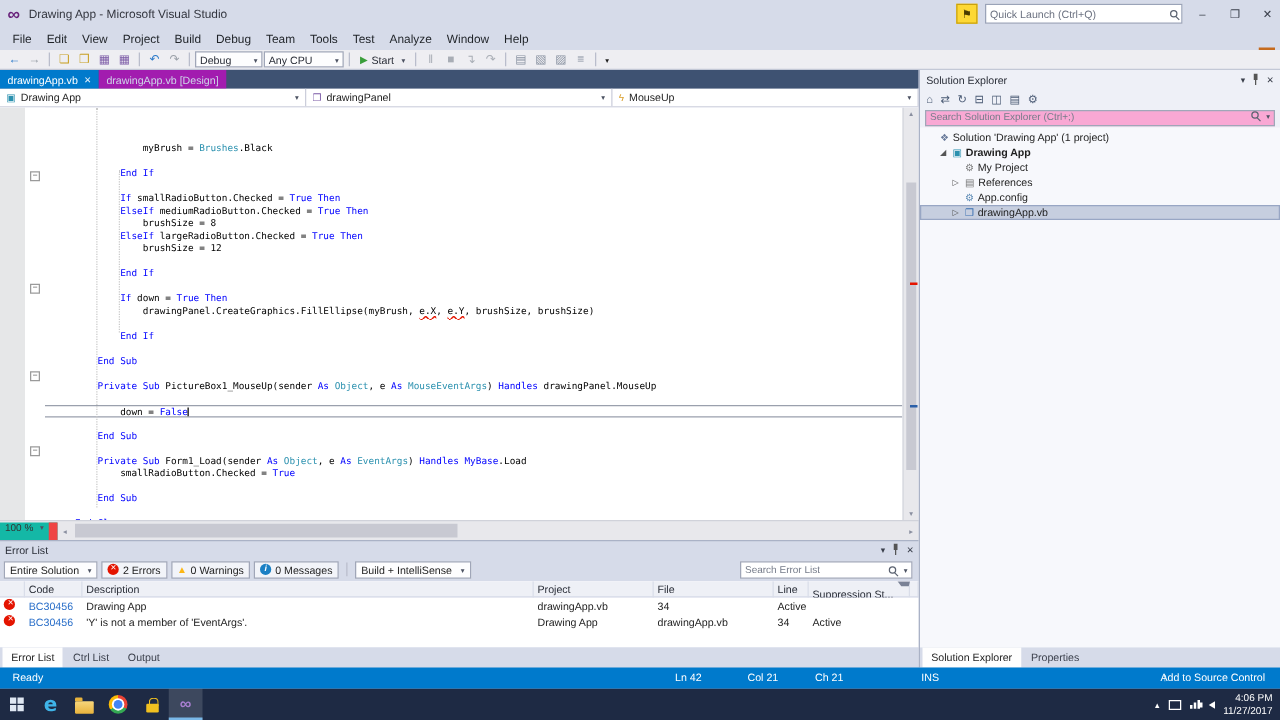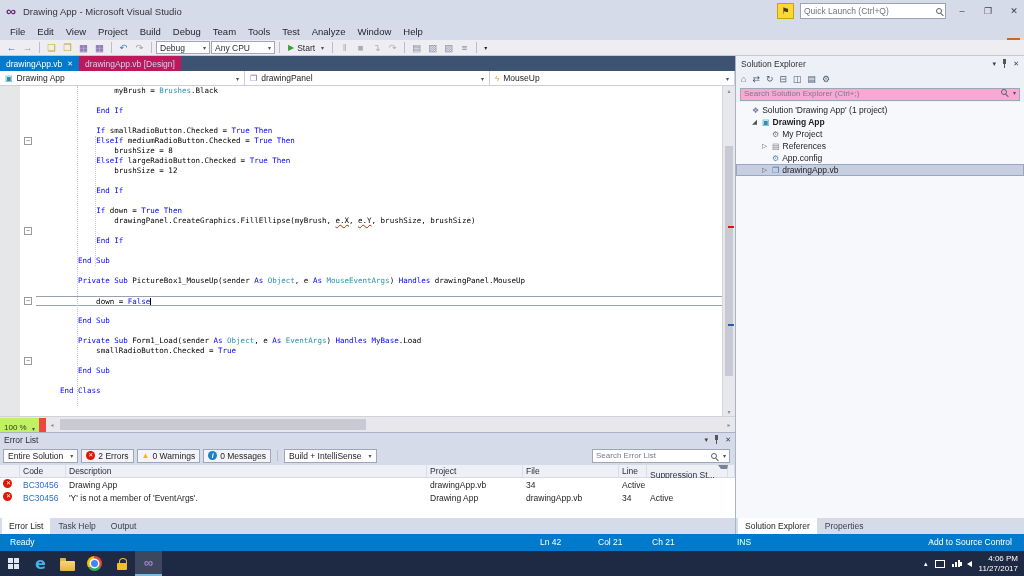--- a/index.html
+++ b/index.html
@@ -5,21 +5,21 @@
   *{margin:0;padding:0;box-sizing:border-box}
   html,body{width:1024px;height:576px;overflow:hidden}
   body{font-family:"Liberation Sans",sans-serif;font-size:9.5px;color:#1e1e1e;background:#d6dbe9;position:relative}
   .abs{position:absolute}
   
   #titlebar{left:0;top:0;width:1024px;height:22px;background:#d6dbe9;display:flex;align-items:center}
   .vs-logo{color:#68217a;font-size:14px;font-weight:bold;margin:0 7px 0 6px}
   .title-text{font-size:9.5px;color:#33363f}
   #title-right{position:absolute;right:0;top:0;height:22px;display:flex;align-items:center;gap:6px}
   .flag-btn{width:17px;height:16px;background:#fdd835;border:1px solid #c9a10e;display:flex;align-items:center;justify-content:center;font-size:9px;color:#4a3b00}
-  .ql-box{width:146px;height:16px;background:#fff;border:1px solid #9aa3b8;display:flex;align-items:center;padding:0 3px}
+  .ql-box{width:158px;height:16px;background:#fff;border:1px solid #9aa3b8;display:flex;align-items:center;padding:0 3px}
   .ql-box input{border:0;outline:0;flex:1;font:8.5px "Liberation Sans",sans-serif;color:#333;background:transparent}
   .ql-box input::placeholder{color:#6d7382}
   .mag{width:6px;height:6px;border:1px solid #5a6270;border-radius:50%;position:relative;display:inline-block;flex:none}
   .mag::after{content:"";position:absolute;width:4px;height:1px;background:#5a6270;transform:rotate(45deg);right:-3px;bottom:-2px}
   .win-btn{width:20px;height:18px;display:flex;align-items:center;justify-content:center;font-size:9px;color:#3a3f4b}
   
   #menubar{left:0;top:22px;width:1024px;height:18px;display:flex;align-items:center;padding-left:4px;background:#d6dbe9}
   .menu-item{padding:2px 6px;color:#1e2227}
   #menu-right{position:absolute;right:4px;top:13px;height:18px;display:flex;align-items:center;gap:5px}
   .user-name{font-size:8.5px;color:#2c3038}
@@ -32,21 +32,21 @@
   .tb-dd .lbl{flex:1}
   .tb-chev{font-size:6px;color:#4c5262;margin-left:3px}
   .tb-start{display:flex;align-items:center;gap:3px;padding:0 4px;height:14px;font-size:8.5px;color:#2a2e38}
   .start-glyph{color:#3a9e3a;font-size:8px}
   .tb-overflow{font-size:6px;color:#5a market6170;padding:0 3px}
   
   #leftcol{left:0;top:56px;width:735px;height:478px;display:flex;flex-direction:column}
   #rightcol{left:735px;top:56px;width:289px;height:478px;background:#eef0f7;border-left:1px solid #aab2c6;display:flex;flex-direction:column}
   
   #docwell{height:15px;background:#3e5272;display:flex;align-items:stretch;flex:none}
-  .dtab{display:flex;align-items:center;gap:5px;padding:0 6px;font-size:8.5px;color:#cdd6e8;background:#be185d}
+  .dtab{display:flex;align-items:center;gap:5px;padding:0 6px;font-size:8.5px;color:#cdd6e8;background:#a21caf}
   .dtab.active{background:#007acc;color:#fff}
   .dtab .tclose{font-size:7px;color:#e8f2fb}
   
   #navbar{height:15px;background:#fff;border-bottom:1px solid #cccedb;display:flex;flex:none}
   .nav-dd{flex:1;display:flex;align-items:center;gap:4px;border-right:1px solid #cccedb;padding:0 5px;font-size:8.5px;color:#1e1e1e}
   .nav-ico{font-size:8px}
   .nav-chev{margin-left:auto;font-size:6px;color:#4c5262}
   
   #editor{height:330px;background:#fff;display:flex;flex:none;position:relative;overflow:hidden}
   #gutter{width:20px;background:#e6e7e8;flex:none}
@@ -62,21 +62,21 @@
   .tk-e{color:#000;text-decoration:underline wavy #e51400 1px;text-underline-offset:1px;text-decoration-skip-ink:none}
   .indent-guide{position:absolute;width:0;border-left:1px dotted #c9c9c9}
   #vscroll{width:13px;background:#e8e8ec;border-left:1px solid #d4d6dd;flex:none;position:relative;font-size:6px;color:#8a8fa0;text-align:center}
   .vthumb{position:absolute;left:2px;right:2px;top:60px;height:230px;background:#c8c9d2}
   .vmark-red{position:absolute;right:1px;width:6px;height:2px;background:#e51400;top:140px}
   .vmark-blue{position:absolute;right:1px;width:6px;height:2px;background:#2a5fa8;top:238px}
   .sarrow-up{position:absolute;top:1px;left:0;right:0}
   .sarrow-dn{position:absolute;bottom:1px;left:0;right:0}
   
   #zoomrow{height:16px;background:#e8e8ec;border-top:1px solid #d0d2da;display:flex;align-items:center;flex:none;font-size:8px;color:#333}
-  .zoom-dd{width:46px;height:14px;background:#bef264;border-right:7px solid #ef4444;display:flex;align-items:flex-end;justify-content:space-between;padding:0 4px}
+  .zoom-dd{width:46px;height:14px;background:#14b8a6;border-right:7px solid #ef4444;display:flex;align-items:flex-start;justify-content:space-between;padding:0 4px}
   .harrow{width:12px;text-align:center;font-size:6px;color:#8a8fa0}
   #htrack{flex:1;position:relative;height:100%}
   .hthumb{position:absolute;left:2px;top:2px;height:11px;width:46%;background:#c8c9d2}
   
   #errorpanel{height:86px;background:#d6dbe9;border-top:1px solid #aab2c6;display:flex;flex-direction:column;flex:none}
   #el-title{height:13px;display:flex;align-items:center;padding:0 4px;font-size:8.5px;color:#2a2e38}
   .tw-icons{margin-left:auto;display:flex;align-items:center;gap:5px;font-size:7px;color:#3a3f4b}
   .pin{display:inline-block;width:7px;height:9px;position:relative}
   .pin::before{content:"";position:absolute;left:2px;top:0;width:3px;height:5px;background:#555}
   .pin::after{content:"";position:absolute;left:3px;top:5px;width:1px;height:4px;background:#555}
@@ -252,21 +252,21 @@
     <div id="gutter"></div>
     <div id="folds">
         <div class="fold-box" style="top: 51px;">−</div>
         <div class="fold-box" style="top: 141px;">−</div>
         <div class="fold-box" style="top: 211px;">−</div>
         <div class="fold-box" style="top: 271px;">−</div>
       </div>
     <div id="code">
       <div class="indent-guide" style="left:41px;top:0;height:320px"></div>
       <div class="indent-guide" style="left:59px;top:50px;height:130px"></div>
-        <div class="line" style="padding-left: 24px;"><span class="tk-p">            myBrush = </span><span class="tk-t">Brushes</span><span class="tk-p">.Black</span></div>
+        <div class="line" style="padding-left: 24px; margin-top: 28px;"><span class="tk-p">            myBrush = </span><span class="tk-t">Brushes</span><span class="tk-p">.Black</span></div>
         <div class="line" style="padding-left: 24px;"></div>
         <div class="line" style="padding-left: 24px;"><span class="tk-p">        </span><span class="tk-k">End If</span></div>
         <div class="line" style="padding-left: 24px;"></div>
         <div class="line" style="padding-left: 24px;"><span class="tk-p">        </span><span class="tk-k">If</span><span class="tk-p"> smallRadioButton.Checked = </span><span class="tk-k">True</span><span class="tk-p"> </span><span class="tk-k">Then</span></div>
         <div class="line" style="padding-left: 24px;"><span class="tk-p">        </span><span class="tk-k">ElseIf</span><span class="tk-p"> mediumRadioButton.Checked = </span><span class="tk-k">True</span><span class="tk-p"> </span><span class="tk-k">Then</span></div>
         <div class="line" style="padding-left: 24px;"><span class="tk-p">            brushSize = 8</span></div>
         <div class="line" style="padding-left: 24px;"><span class="tk-p">        </span><span class="tk-k">ElseIf</span><span class="tk-p"> largeRadioButton.Checked = </span><span class="tk-k">True</span><span class="tk-p"> </span><span class="tk-k">Then</span></div>
         <div class="line" style="padding-left: 24px;"><span class="tk-p">            brushSize = 12</span></div>
         <div class="line" style="padding-left: 24px;"></div>
         <div class="line" style="padding-left: 24px;"><span class="tk-p">        </span><span class="tk-k">End If</span></div>
@@ -374,21 +374,21 @@
           <span>Drawing App</span>
           <span>drawingApp.vb</span>
           <span>34</span>
           <span>Active</span>
         </div>
       </div>
   </div>
 
   <div class="btabs" id="left-btabs">
       <span class="btab active">Error List</span>
-      <span class="btab">Task Help</span>
+      <span class="btab">Ctrl List</span>
       <span class="btab">Output</span>
     </div>
 </div>
 
 <div id="rightcol" class="abs">
   <div id="se-title">
     <span>Solution Explorer</span>
     <span class="tw-icons">
       <span>▾</span>
       <span class="pin"></span>

